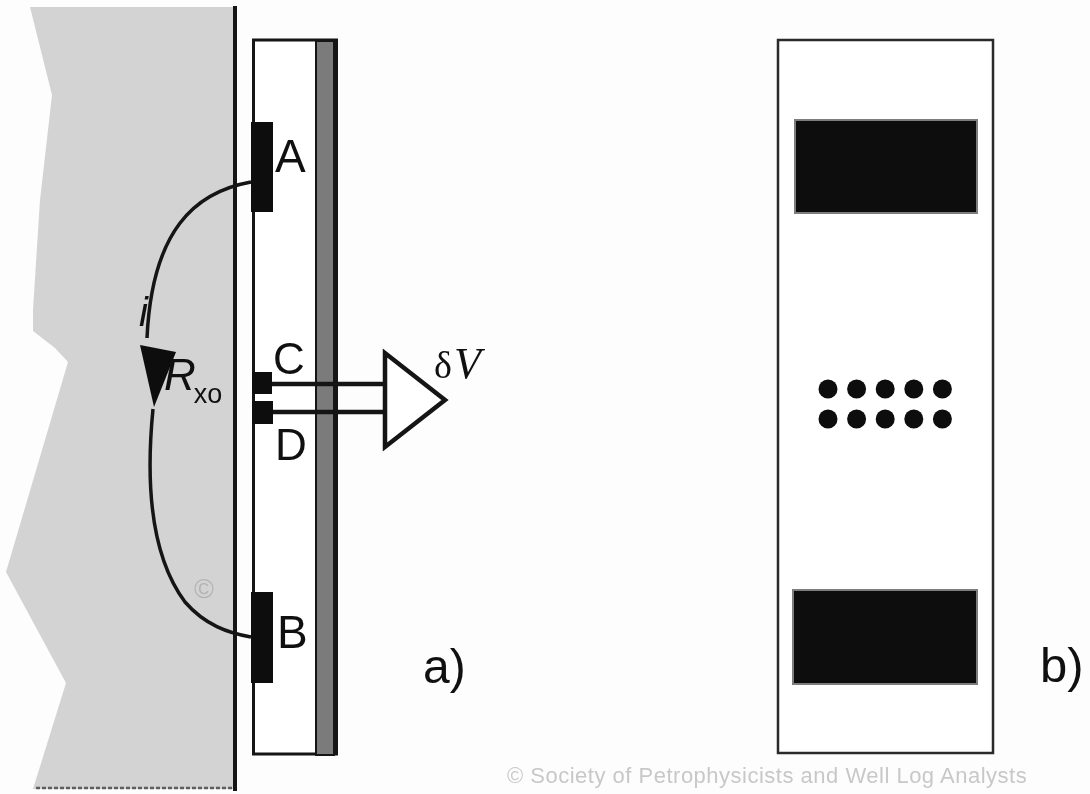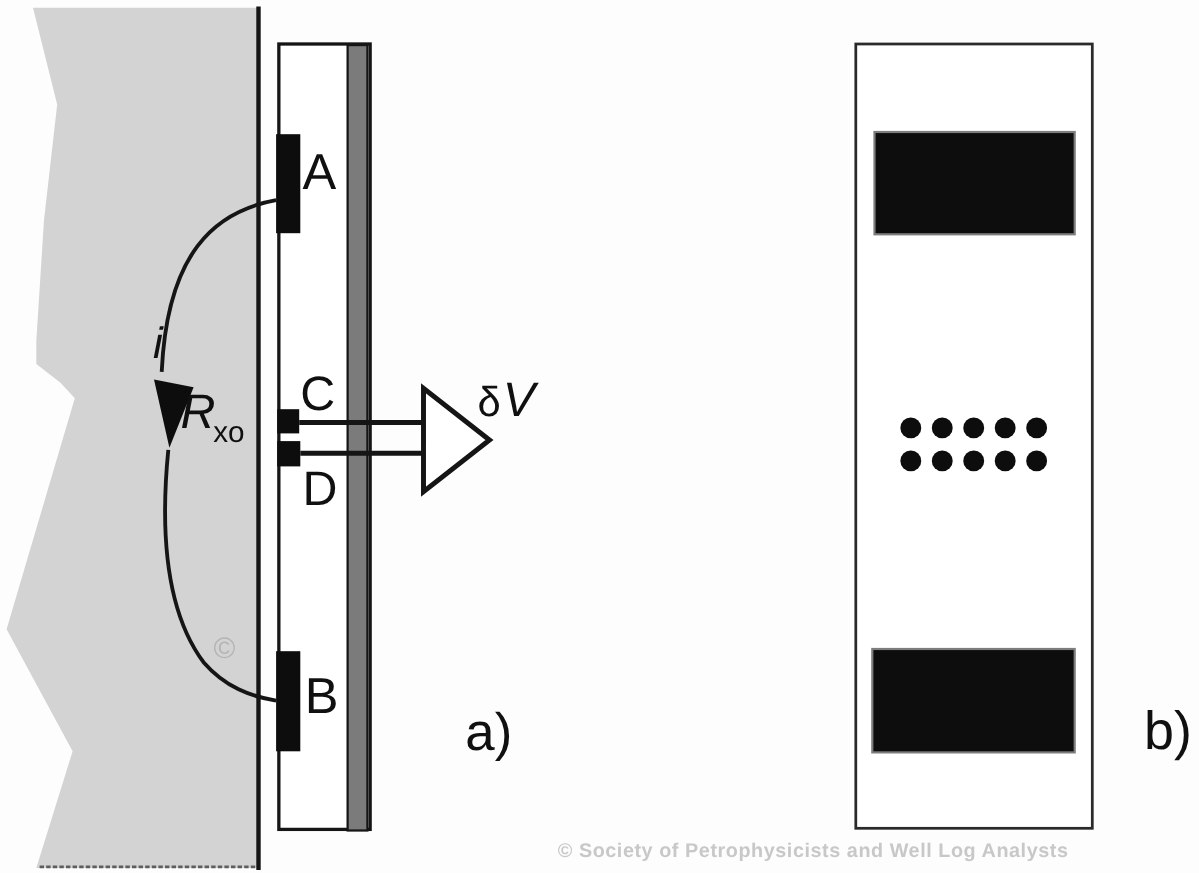--- a/index.html
+++ b/index.html
@@ -22,22 +22,22 @@
   .lbl-electrode-sm{font-size:44px;}
   .lbl-current{font-size:40px;font-style:italic;}
   .lbl-panel{font-size:48px;}
   .rsym{font-size:44px;font-style:italic;}
   .rsub{font-size:27px;position:relative;top:13px;left:-2px;}
   .vdelta{font-size:38px;}
   .vsym{font-size:44px;font-style:italic;margin-left:2px;}
   .watermark{
     position:absolute;
     left:507px;top:763px;
-    font-size:18px;
-    font-weight:bold;
+    font-size:22px;
+    font-weight:normal;
     letter-spacing:0.5px;
     color:var(--watermark-gray,#c8c8c8);
   }
   .copyright-mark{
     position:absolute;
     left:194px;top:574px;
     font-size:27px;
     color:#b4b4b4;
   }
 </style>
@@ -92,21 +92,21 @@
   <div class="lbl lbl-electrode-sm" style="left:275px;top:423px;">D</div>
 
   <div class="lbl lbl-electrode" style="left:277px;top:609px;">B</div>
 
   <div class="lbl lbl-current" style="left:139px;top:292px;">i</div>
 
   <div class="lbl" style="left:164px;top:353px;">
     <span class="rsym">R</span><span class="rsub">xo</span>
   </div>
 
-  <div class="lbl" style="left:434px;top:342px;">
+  <div class="lbl" style="left:434px;top:342px;font-family:Liberation Serif, serif;">
     <span class="vdelta">δ</span><span class="vsym">V</span>
   </div>
 
   <div class="lbl lbl-panel" style="left:423px;top:643px;">a)</div>
 
   <div class="lbl lbl-panel" style="left:1040px;top:641px;font-size:49px;">b)</div>
 
   <div class="copyright-mark">©</div>
 
   <div class="watermark">© Society of Petrophysicists and Well Log Analysts</div>

